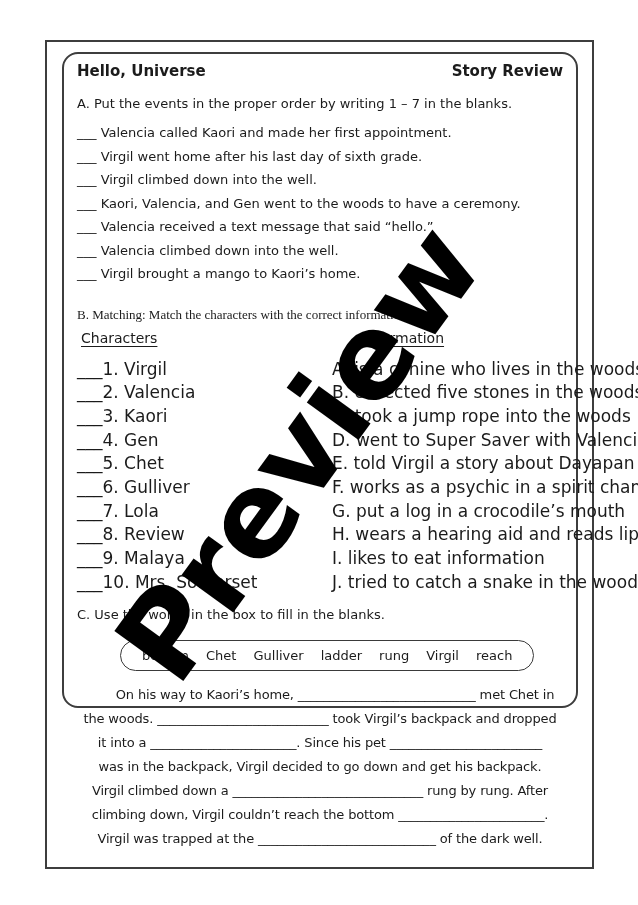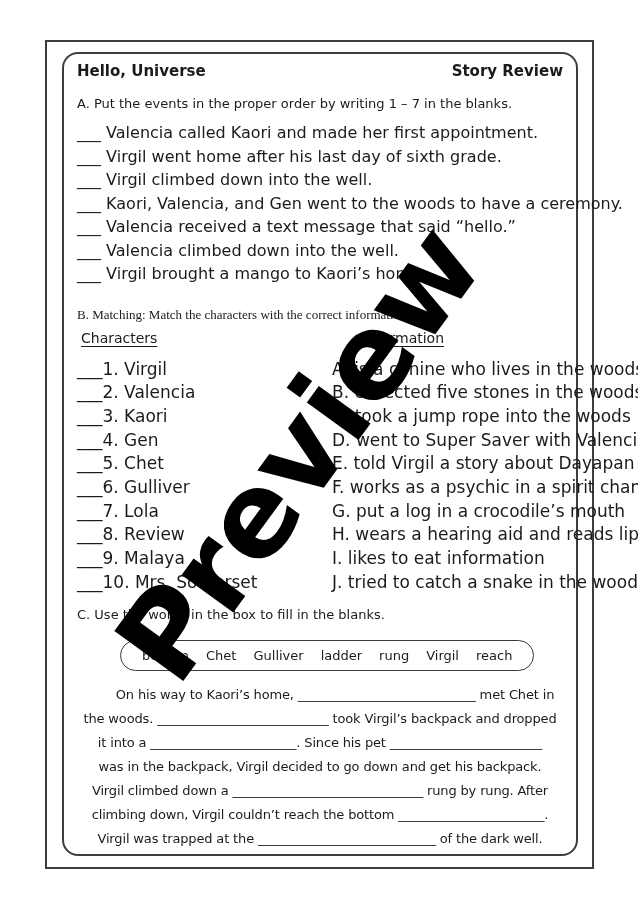--- a/index.html
+++ b/index.html
@@ -12,34 +12,34 @@
     color: #1b1b1b;
     overflow: hidden;
   }
   .outer-frame {
     position: absolute; left: 45px; top: 40px;
     width: 549px; height: 829px;
     border: 2px solid #3d3d3d;
   }
   .sheet {
     position: absolute; left: 62px; top: 52px;
-    width: 516px; height: 804px;
+    width: 516px; height: 656px;
     border: 2px solid #3d3d3d;
     border-radius: 16px;
     padding: 8px 13px 0 13px;
     background: transparent;
   }
   .sheet-header {
     display: flex; justify-content: space-between;
     font-size: 15px; font-weight: bold; line-height: 18px;
   }
   .instruction { font-size: 13px; line-height: 17px; }
   .instr-a { margin-top: 15px; }
   .order-list { margin-top: 9px; }
-  .order-item { font-size: 16px; line-height: 23.5px; white-space: nowrap; }
+  .order-item { font-size: 13px; line-height: 23.5px; white-space: nowrap; }
   .instr-b { margin-top: 20px; font-family: Liberation Serif, serif; }
   .match-headers {
     position: relative; margin-top: 6px; height: 18px;
     font-size: 14px; line-height: 18px;
   }
   .match-headers .col-label {
     text-decoration: underline; text-underline-offset: 3px;
   }
   .col-left { position: absolute; left: 4px; }
   .col-right { position: absolute; left: 286px; }

